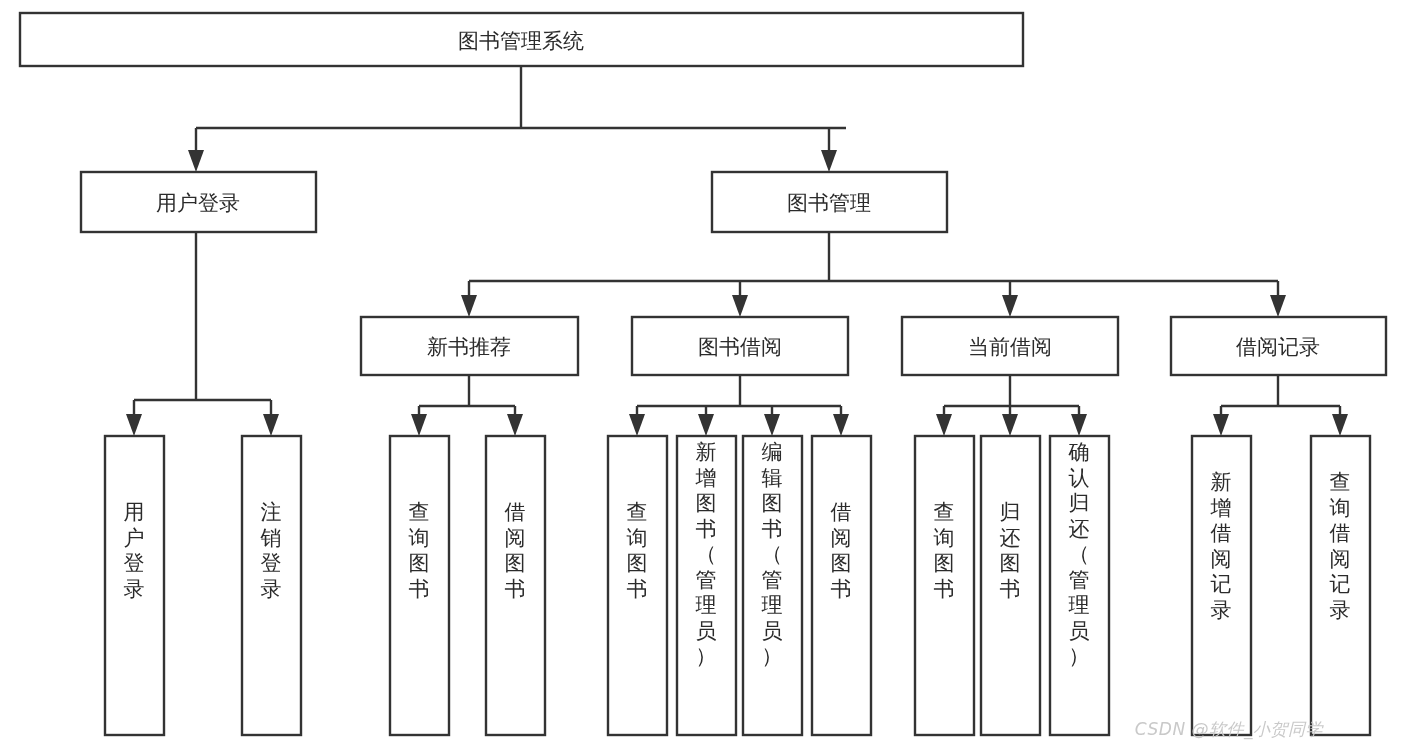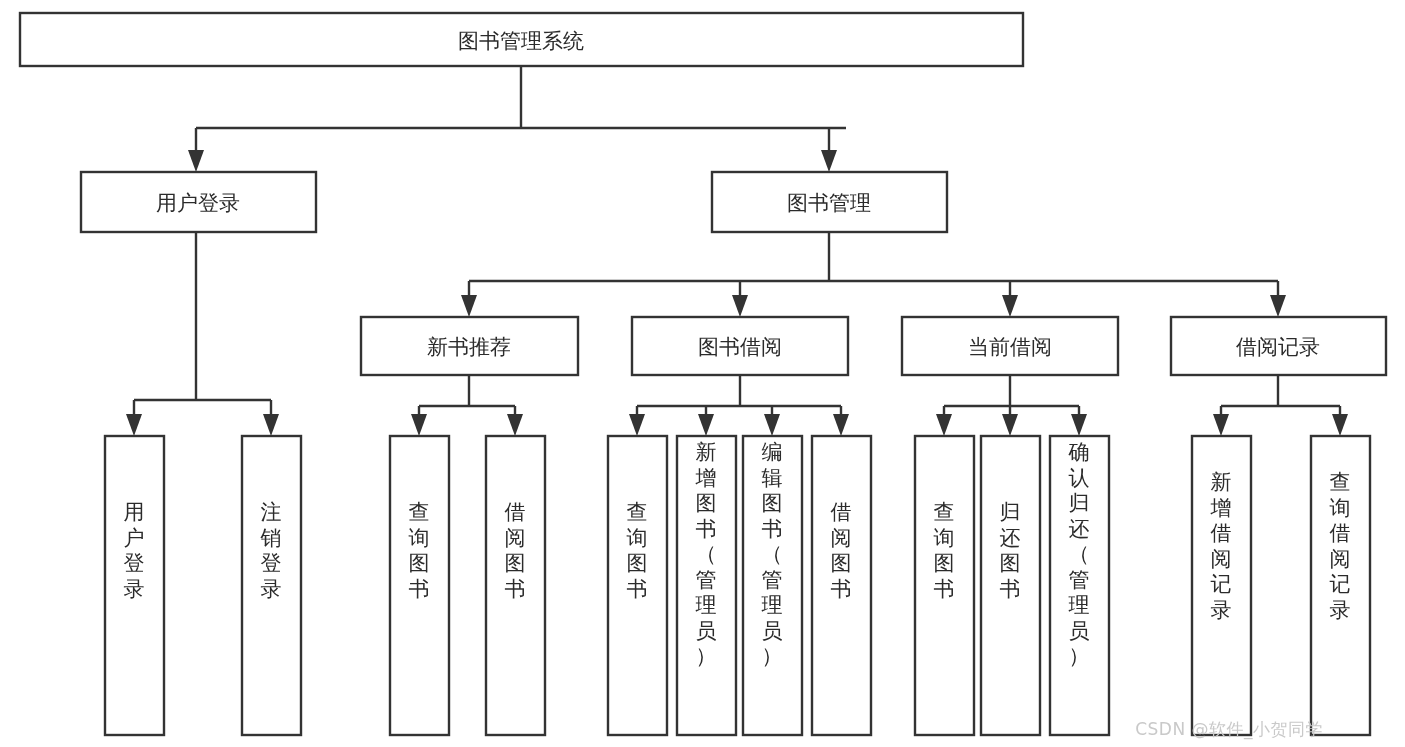--- a/index.html
+++ b/index.html
@@ -58,20 +58,21 @@
   .watermark {
     position: absolute;
     right: 8px;
     bottom: 6px;
     font-family: "DejaVu Sans", "Liberation Sans", sans-serif;
     font-size: 17px;
     color: #c9c9c9;
     letter-spacing: 0.5px;
     white-space: nowrap;
     user-select: none;
+    font-style: italic;
   }
 </style>
 </head>
 <body>
 
 <div id="diagram-root">
 
   <svg id="flowchart" viewBox="0 0 1405 747">
 
     <g>

